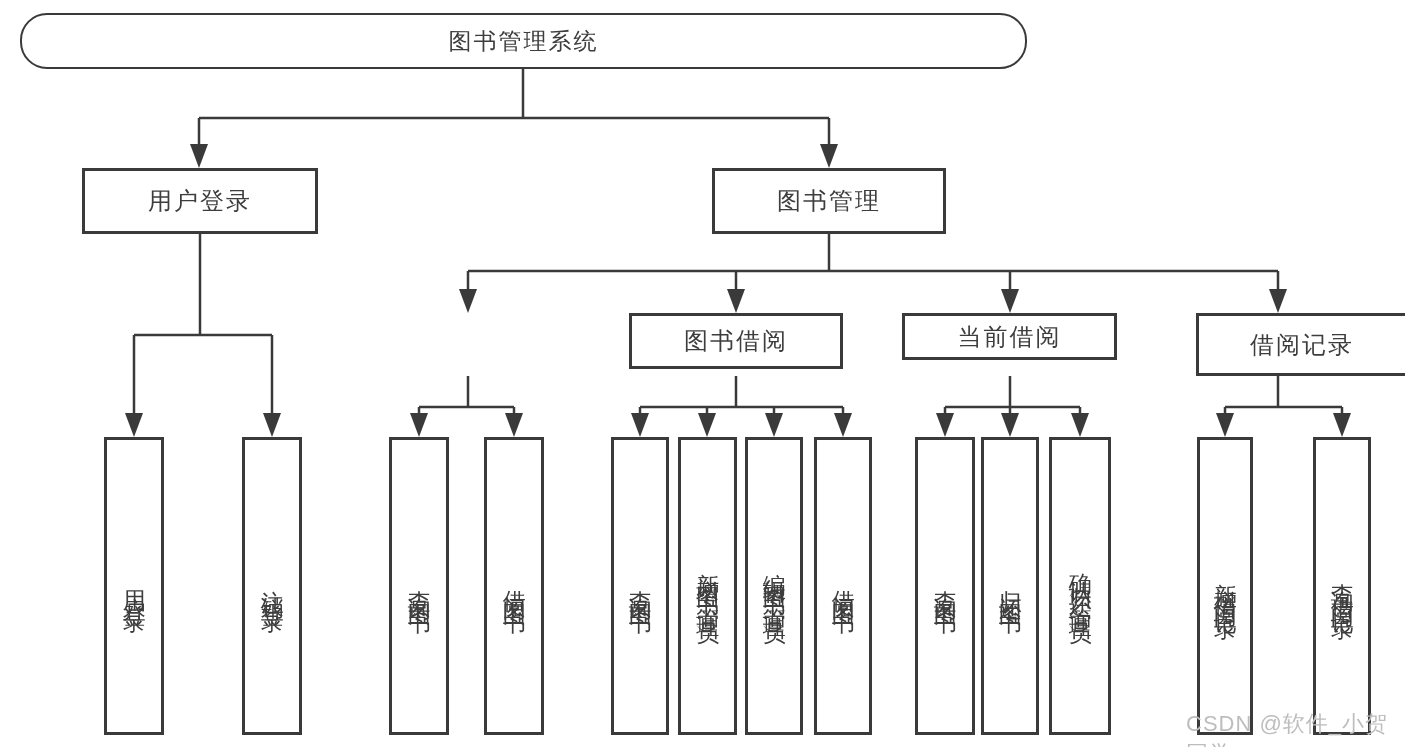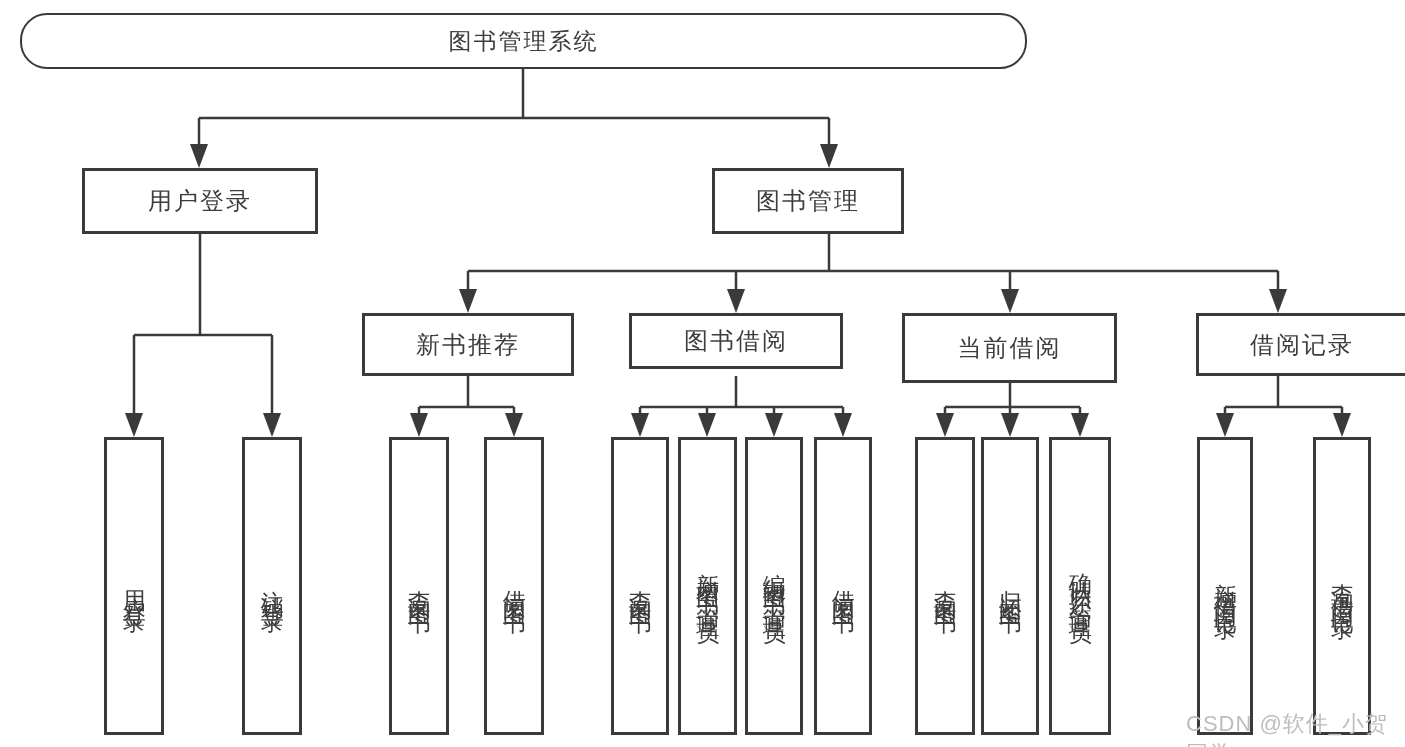--- a/index.html
+++ b/index.html
@@ -126,25 +126,24 @@
       <polygon points="1001,413 1019,413 1010,437"></polygon>
       <polygon points="1071,413 1089,413 1080,437"></polygon>
       <polygon points="1216,413 1234,413 1225,437"></polygon>
       <polygon points="1333,413 1351,413 1342,437"></polygon>
     </g>
   </svg>
 
   <div class="box h root" style="left:20px; top:13px; width:1007px; height:56px;border-radius:27px;">图书管理系统</div>
 
   <div class="box h" style="left:82px; top:168px; width:236px; height:66px;">用户登录</div>
-  <div class="box h" style="left:712px; top:168px; width:192px; height:66px;">图书管理</div>
+  <div class="box h" style="left:712px; top:168px; width:234px; height:66px;">图书管理</div>
 
-  <div class="box h" style="left:362px; top:313px; width:212px; height:63px;">新书推荐</div>
   <div class="box h" style="left:629px; top:313px; width:214px; height:56px;">图书借阅</div>
-  <div class="box h" style="left:902px; top:313px; width:215px; height:70px;">当前借阅</div>
+  <div class="box h" style="left:902px; top:313px; width:215px; height:47px;">当前借阅</div>
   <div class="box h" style="left:1172px; top:313px; width:212px; height:63px;margin-left:24px;">借阅记录</div>
 
   <div class="box v" style="left:104px; top:437px; width:60px; height:298px;">用户登录</div>
   <div class="box v" style="left:242px; top:437px; width:60px; height:298px;">注销登录</div>
 
   <div class="box v" style="left:389px; top:437px; width:60px; height:298px;">查询图书</div>
   <div class="box v" style="left:484px; top:437px; width:60px; height:298px;">借阅图书</div>
 
   <div class="box v" style="left:611px; top:437px; width:58px; height:298px;">查询图书</div>
   <div class="box v" style="left:678px; top:437px; width:59px; height:298px;">新增图书（管理员）</div>

